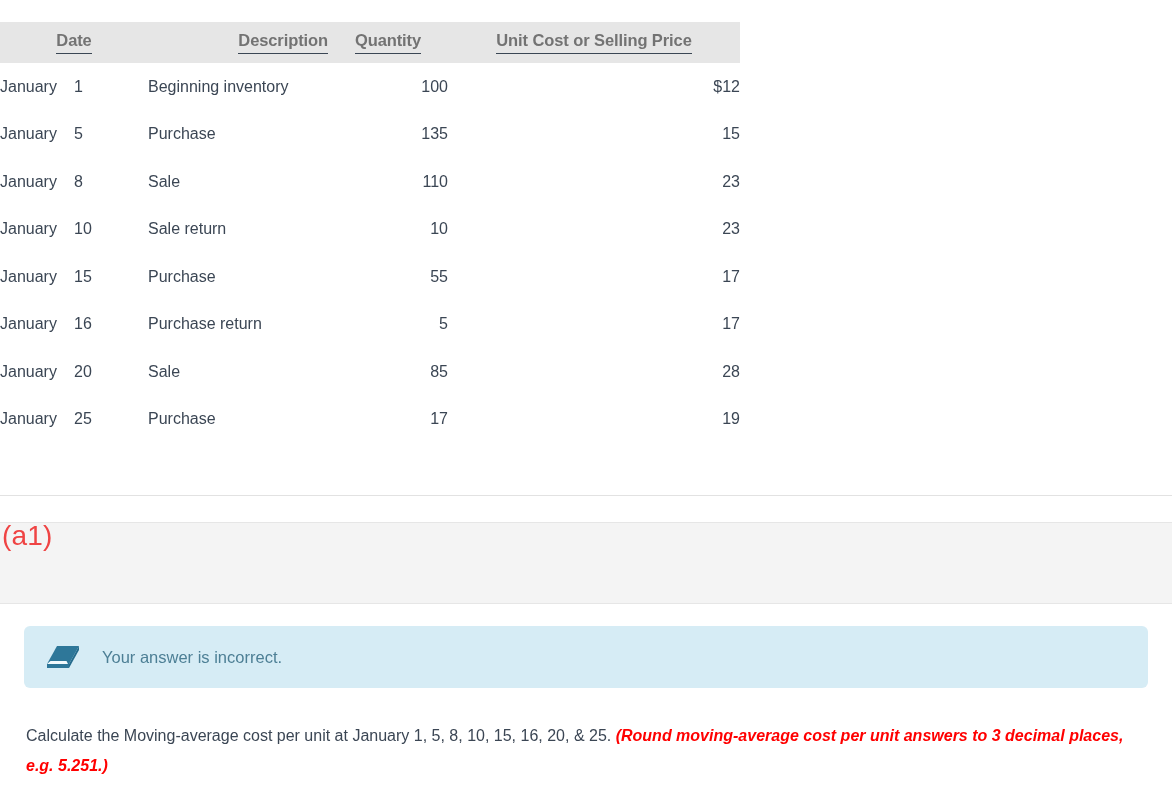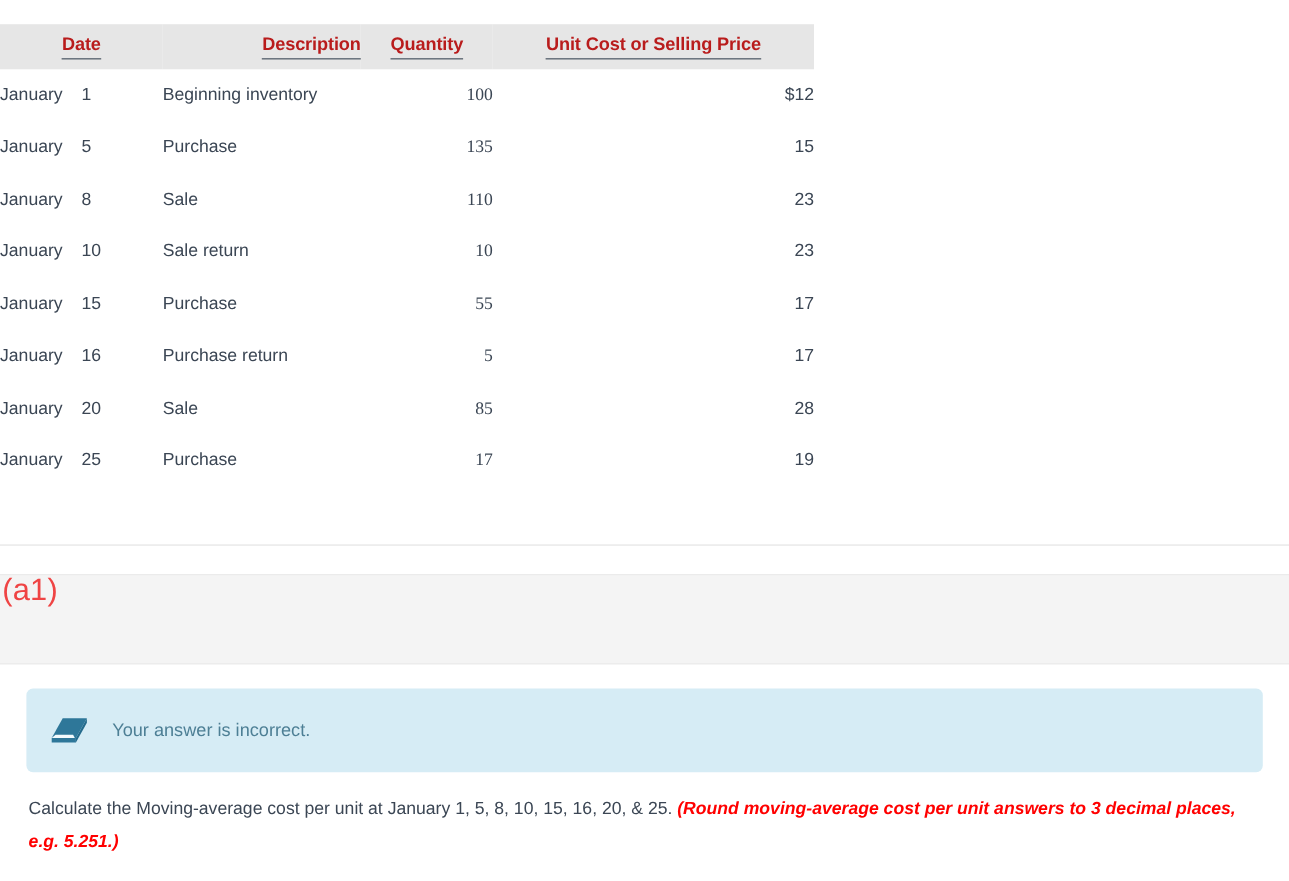--- a/index.html
+++ b/index.html
@@ -31,21 +31,21 @@
   }
   .inv-table thead tr {
     background: #e6e6e6;
   }
   .inv-table thead th {
     padding: 0;
     height: 41px;
     vertical-align: middle;
     font-size: 16.5px;
     font-weight: bold;
-    color: #b91c1c;
+    color: #737373;
     letter-spacing: -0.1px;
   }
   .th-inner {
     display: inline-block;
     border-bottom: 1.6px solid #3a4654;
     padding-bottom: 3px;
     line-height: 1.05;
   }
   th.col-date       { width: 148px; text-align: center; }
   th.col-desc       { width: 180px; text-align: right; }
@@ -57,21 +57,21 @@
     color: #3b4654;
     padding: 0;
     height: 47.5px;
     vertical-align: middle;
     font-weight: normal;
     margin-top: 24px;
   }
   td.c-month  { padding-left: 20px; text-align: left;  width: 78px; }
   td.c-day    { text-align: left;  padding-left: 10px; width: 70px; }
   td.c-desc   { text-align: left;  padding-left: 18px; }
-  td.c-qty    { text-align: right; padding-right: 23px; font-family: Liberation Serif, serif; }
+  td.c-qty    { text-align: right; padding-right: 23px; }
   td.c-cost   { text-align: right; padding-right: 78px; }
 
   
   .rule {
     position: absolute;
     left: 0;
     width: 1172px;
     height: 1px;
     background: #e2e2e2;
   }
@@ -96,21 +96,21 @@
     line-height: 1;
     letter-spacing: 0.2px;
   }
 
   
   .alert {
     position: absolute;
     left: 24px;
     top: 626px;
     width: 1124px;
-    height: 76px;
+    height: 62px;
     background: #d6ecf5;
     border-radius: 6px;
     box-sizing: border-box;
     display: flex;
     align-items: center;
   }
   .alert-icon {
     width: 34px;
     height: 26px;
     margin-left: 22px;

